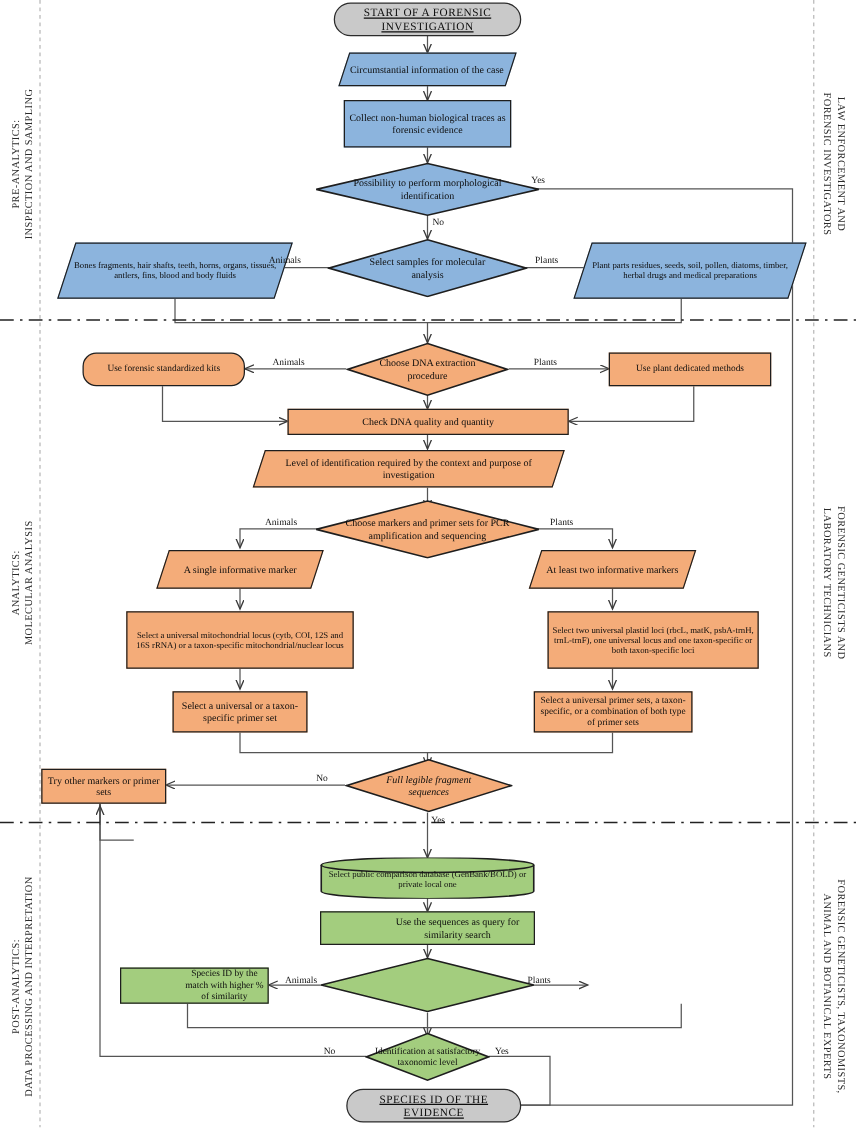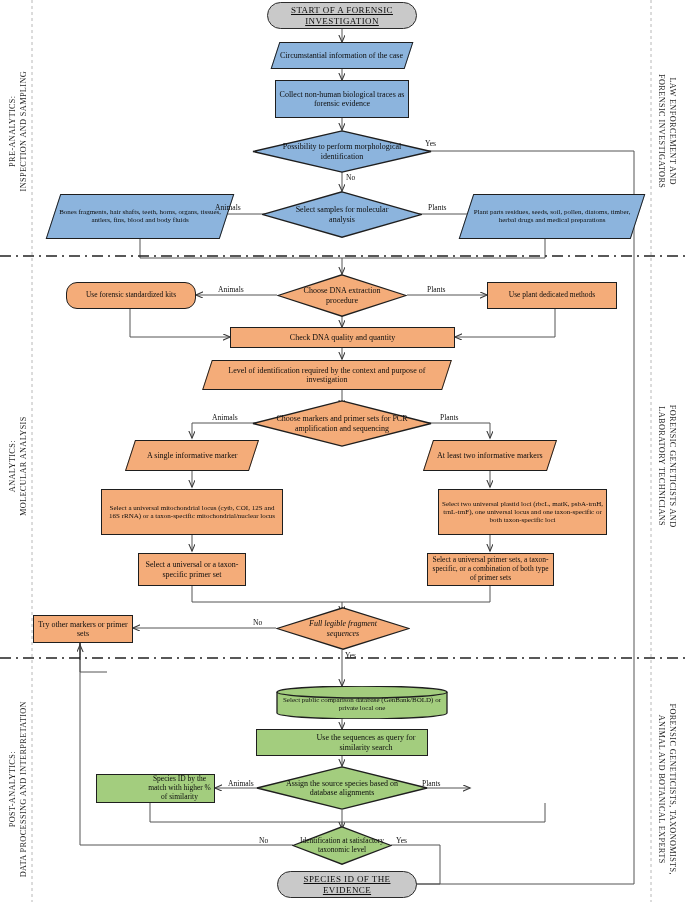--- a/index.html
+++ b/index.html
@@ -37,21 +37,21 @@
     transform:skewX(-18deg);
   }
   .paral > .txt{transform:skewX(18deg);}
 
   .decision{background:transparent;border:none;}
   .decision .txt{position:relative;z-index:2;}
   .decision .dia{
     position:absolute;left:0;top:0;width:100%;height:100%;z-index:1;
   }
 
-  .db{position:absolute;z-index:3;margin-left:20px;}
+  .db{position:absolute;z-index:3;}
   .db .dbtxt{
     position:absolute;left:0;right:0;top:50%;transform:translateY(-45%);
     text-align:center;z-index:4;line-height:1.18;
   }
 
   
   .blue{background:#8cb4dd;}
   .orange{background:#f4ac79;}
   .green{background:#a3cd7e;padding-left:48px;}
   .grey{background:#c9c9c9;}
@@ -316,21 +316,20 @@
   </div>
 
   <div class="node process green fs8" style="left:256px;top:729px;width:172px;height:27px;">
     <span class="txt">Use the sequences as query for similarity  search</span>
   </div>
 
   <div class="node decision fs8" style="left:256px;top:766px;width:172px;height:44px;">
     <svg class="dia" viewBox="0 0 172 44" preserveAspectRatio="none">
       <polygon points="86,0.8 171,22 86,43.2 1,22" fill="#a3cd7e" stroke="#1e1e1e" stroke-width="1.3"></polygon>
     </svg>
-    <span class="txt" style="width:134px;">Assign the source species based on database alignments</span>
   </div>
 
   <div class="node process green fs75" style="left:96px;top:774px;width:119px;height:29px;">
     <span class="txt">Species ID by the match with  higher  % of similarity</span>
   </div>
 
 
   <div class="node decision fs75" style="left:292px;top:826px;width:100px;height:39px;">
     <svg class="dia" viewBox="0 0 100 39" preserveAspectRatio="none">
       <polygon points="50,0.8 99,19.5 50,38.2 1,19.5" fill="#a3cd7e" stroke="#1e1e1e" stroke-width="1.3"></polygon>

